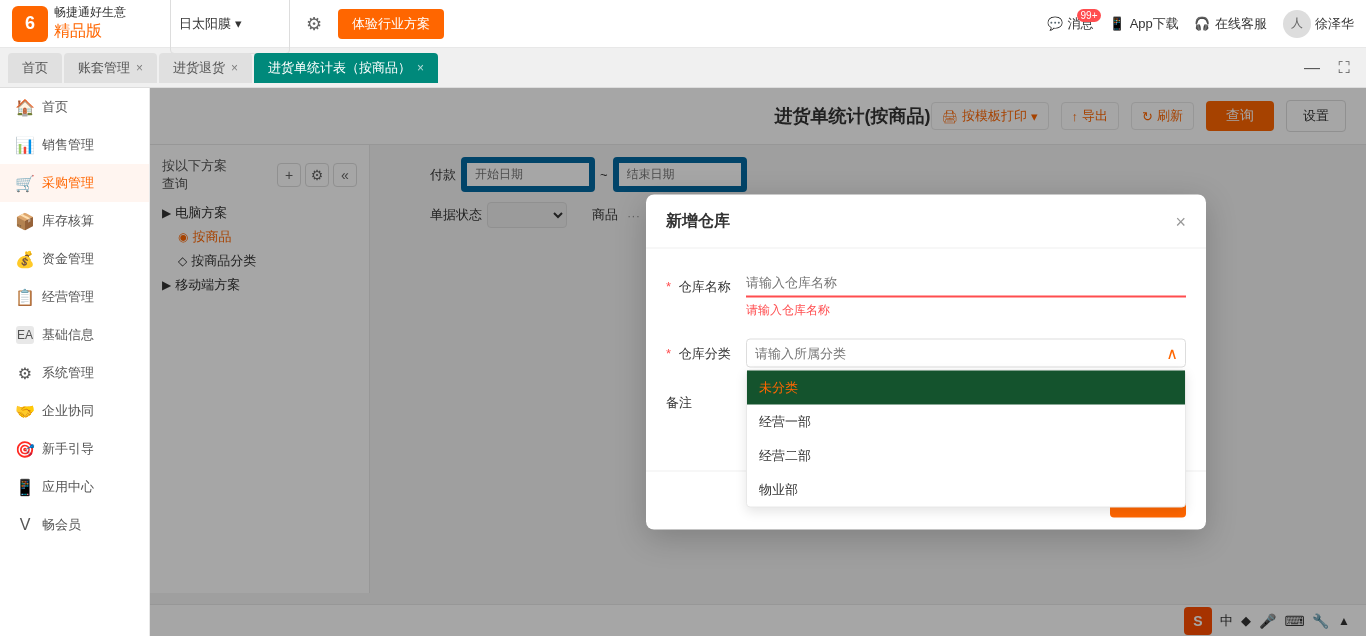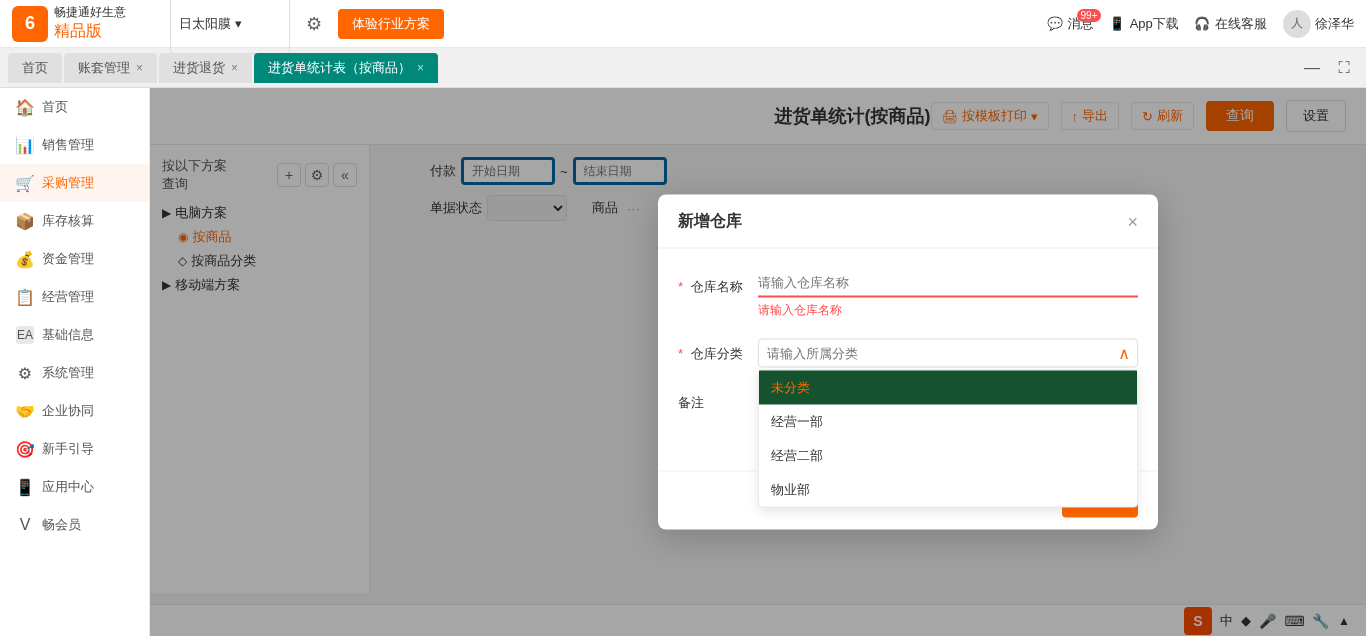--- a/index.html
+++ b/index.html
@@ -278,21 +278,21 @@
 
     
     .modal {
       position: absolute;
       top: 50%;
       left: 50%;
       transform: translate(-20%, -50%);
       background: #fff;
       border-radius: 8px;
       box-shadow: 0 8px 32px rgba(0,0,0,0.2);
-      width: 500px;
+      width: 560px;
       z-index: 200;
       overflow: visible;
     }
     .modal-header {
       display: flex;
       align-items: center;
       justify-content: space-between;
       padding: 16px 20px;
       border-bottom: 1px solid #f0f0f0;
     }
@@ -477,26 +477,27 @@
     .filter-row {
       display: flex;
       align-items: center;
       gap: 5px;
       margin-bottom: 10px;
       font-size: 13px;
       color: #333;
       margin-left: 40px;
     }
     .date-input {
-      border: 3px solid #0369a1;
+      border: 6px solid #0369a1;
       border-radius: 4px;
       padding: 4px 8px;
       font-size: 12px;
-      width: 94px;
-      color: #333;
+      width: 134px;
+      color: #333;
+      font-family: Liberation Serif, serif;
     }
     .filter-select {
       border: 1px solid #ddd;
       border-radius: 4px;
       padding: 4px 8px;
       font-size: 12px;
       color: #333;
       min-width: 80px;
     }
 

